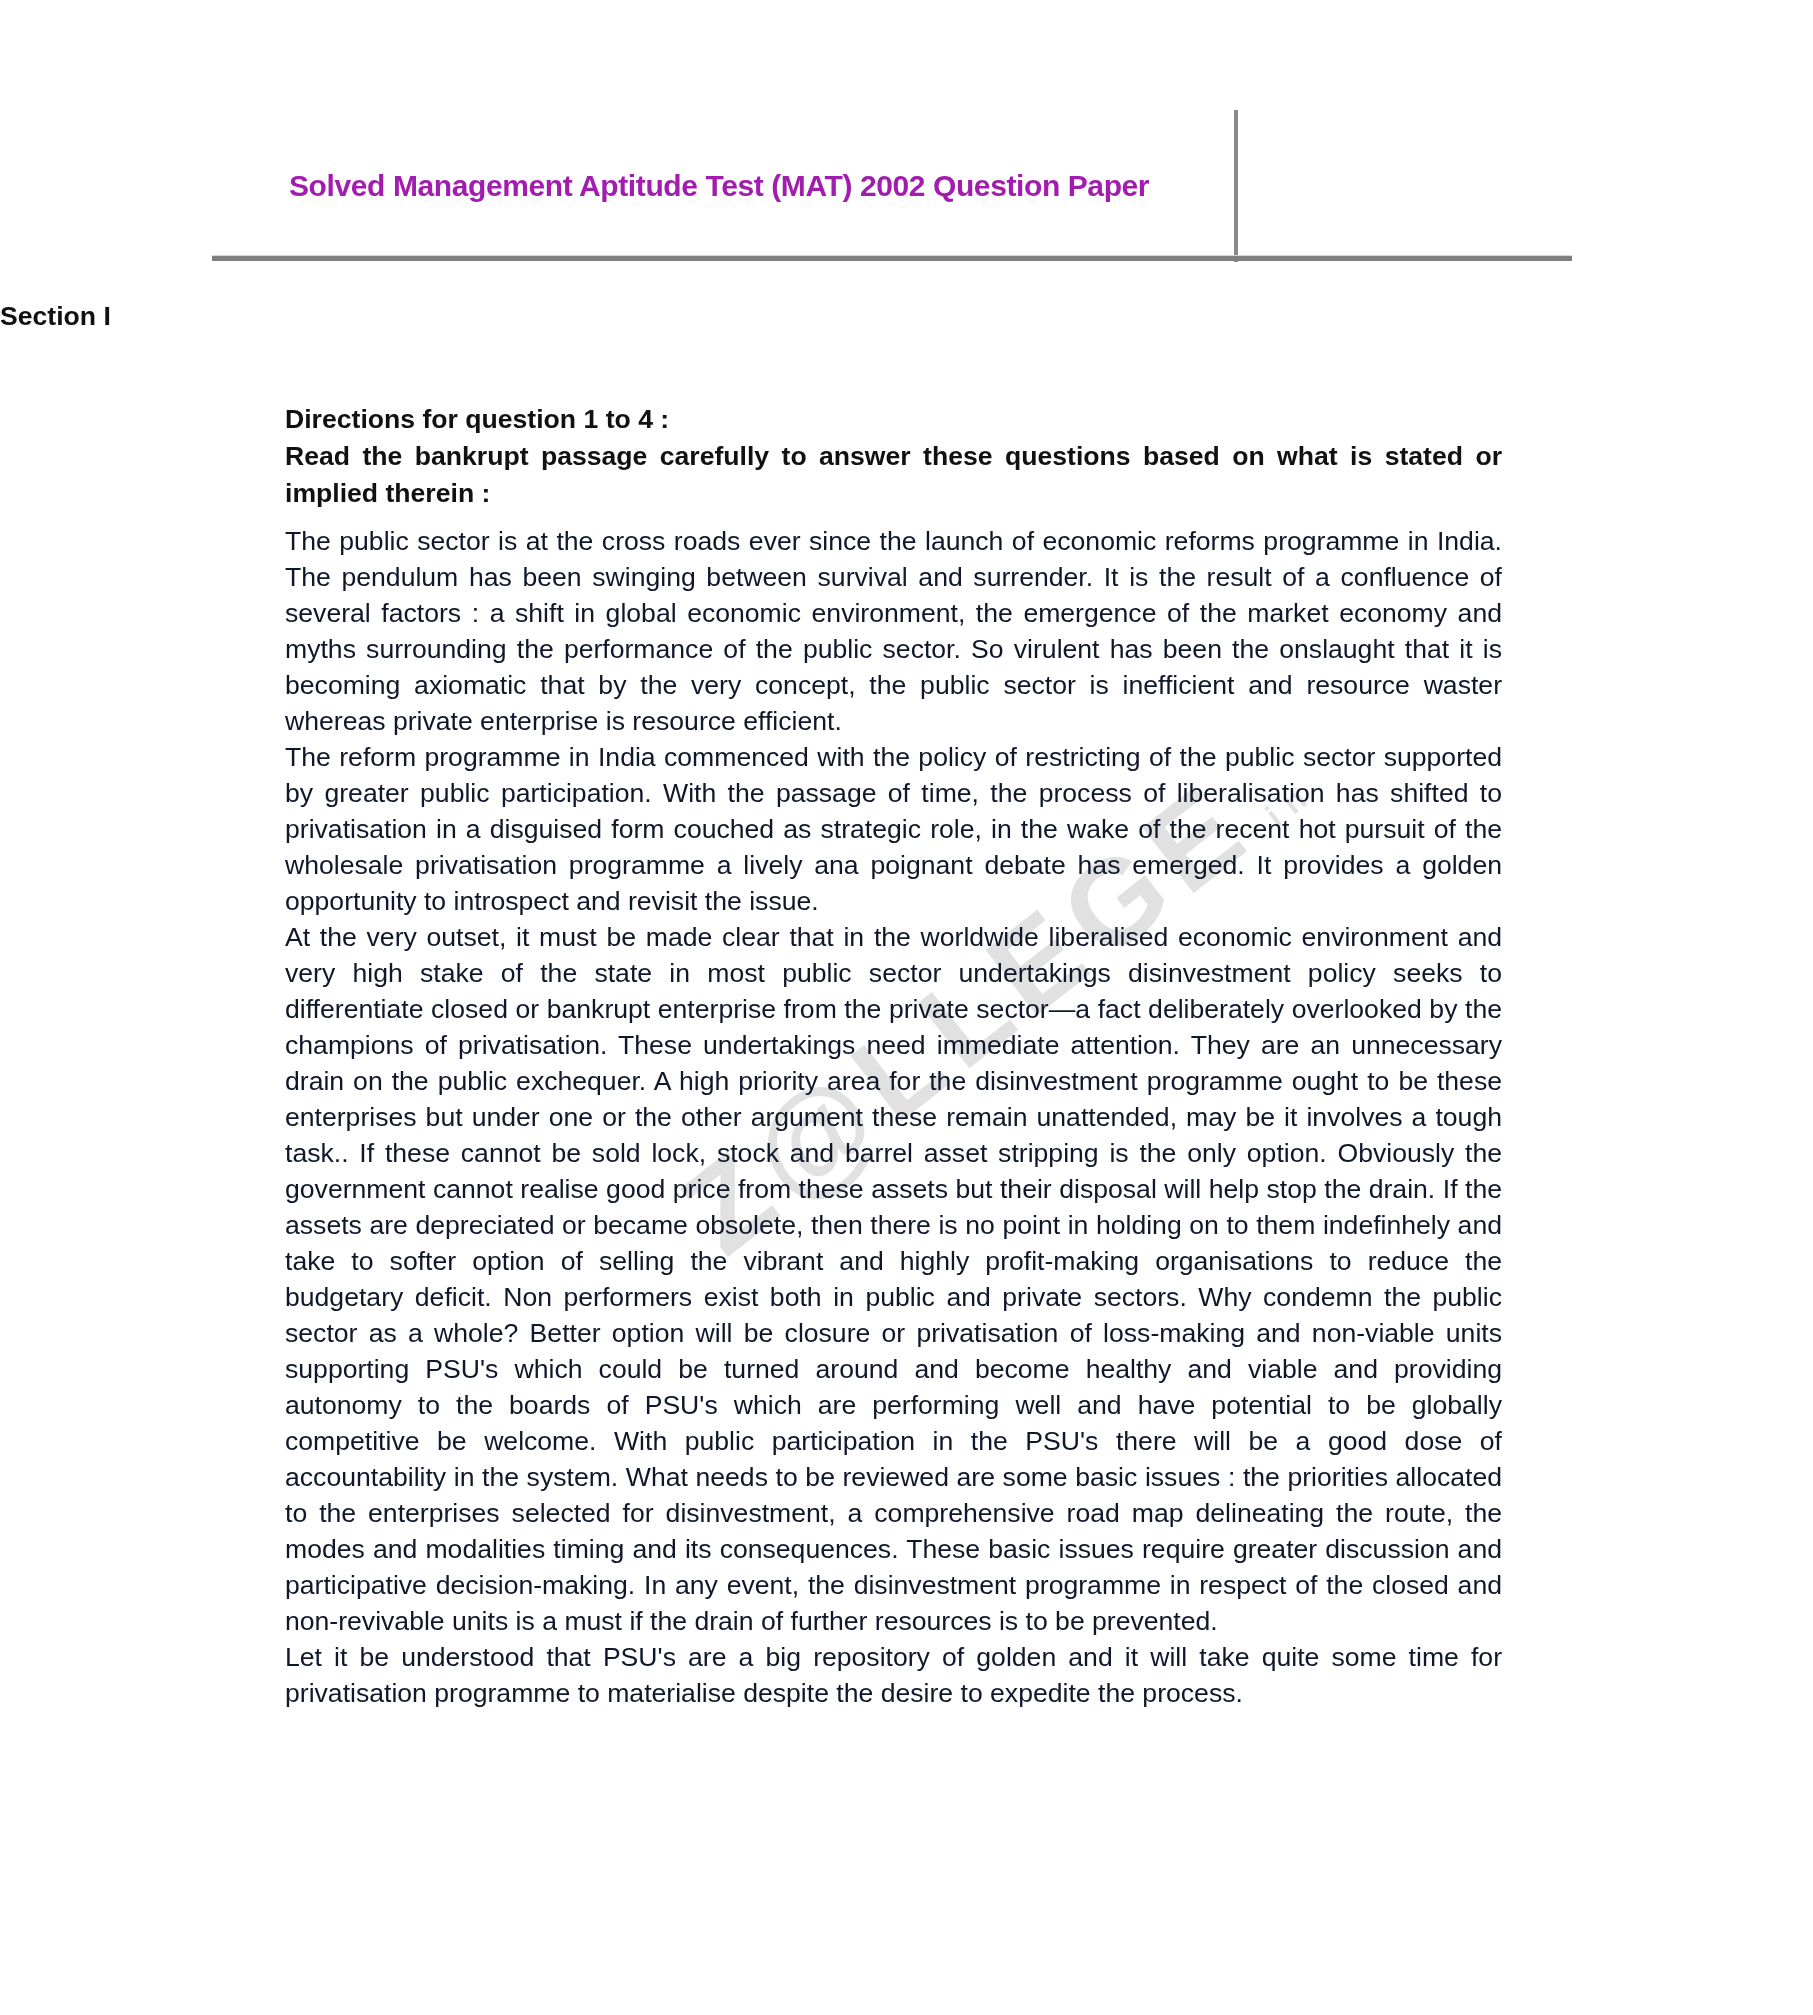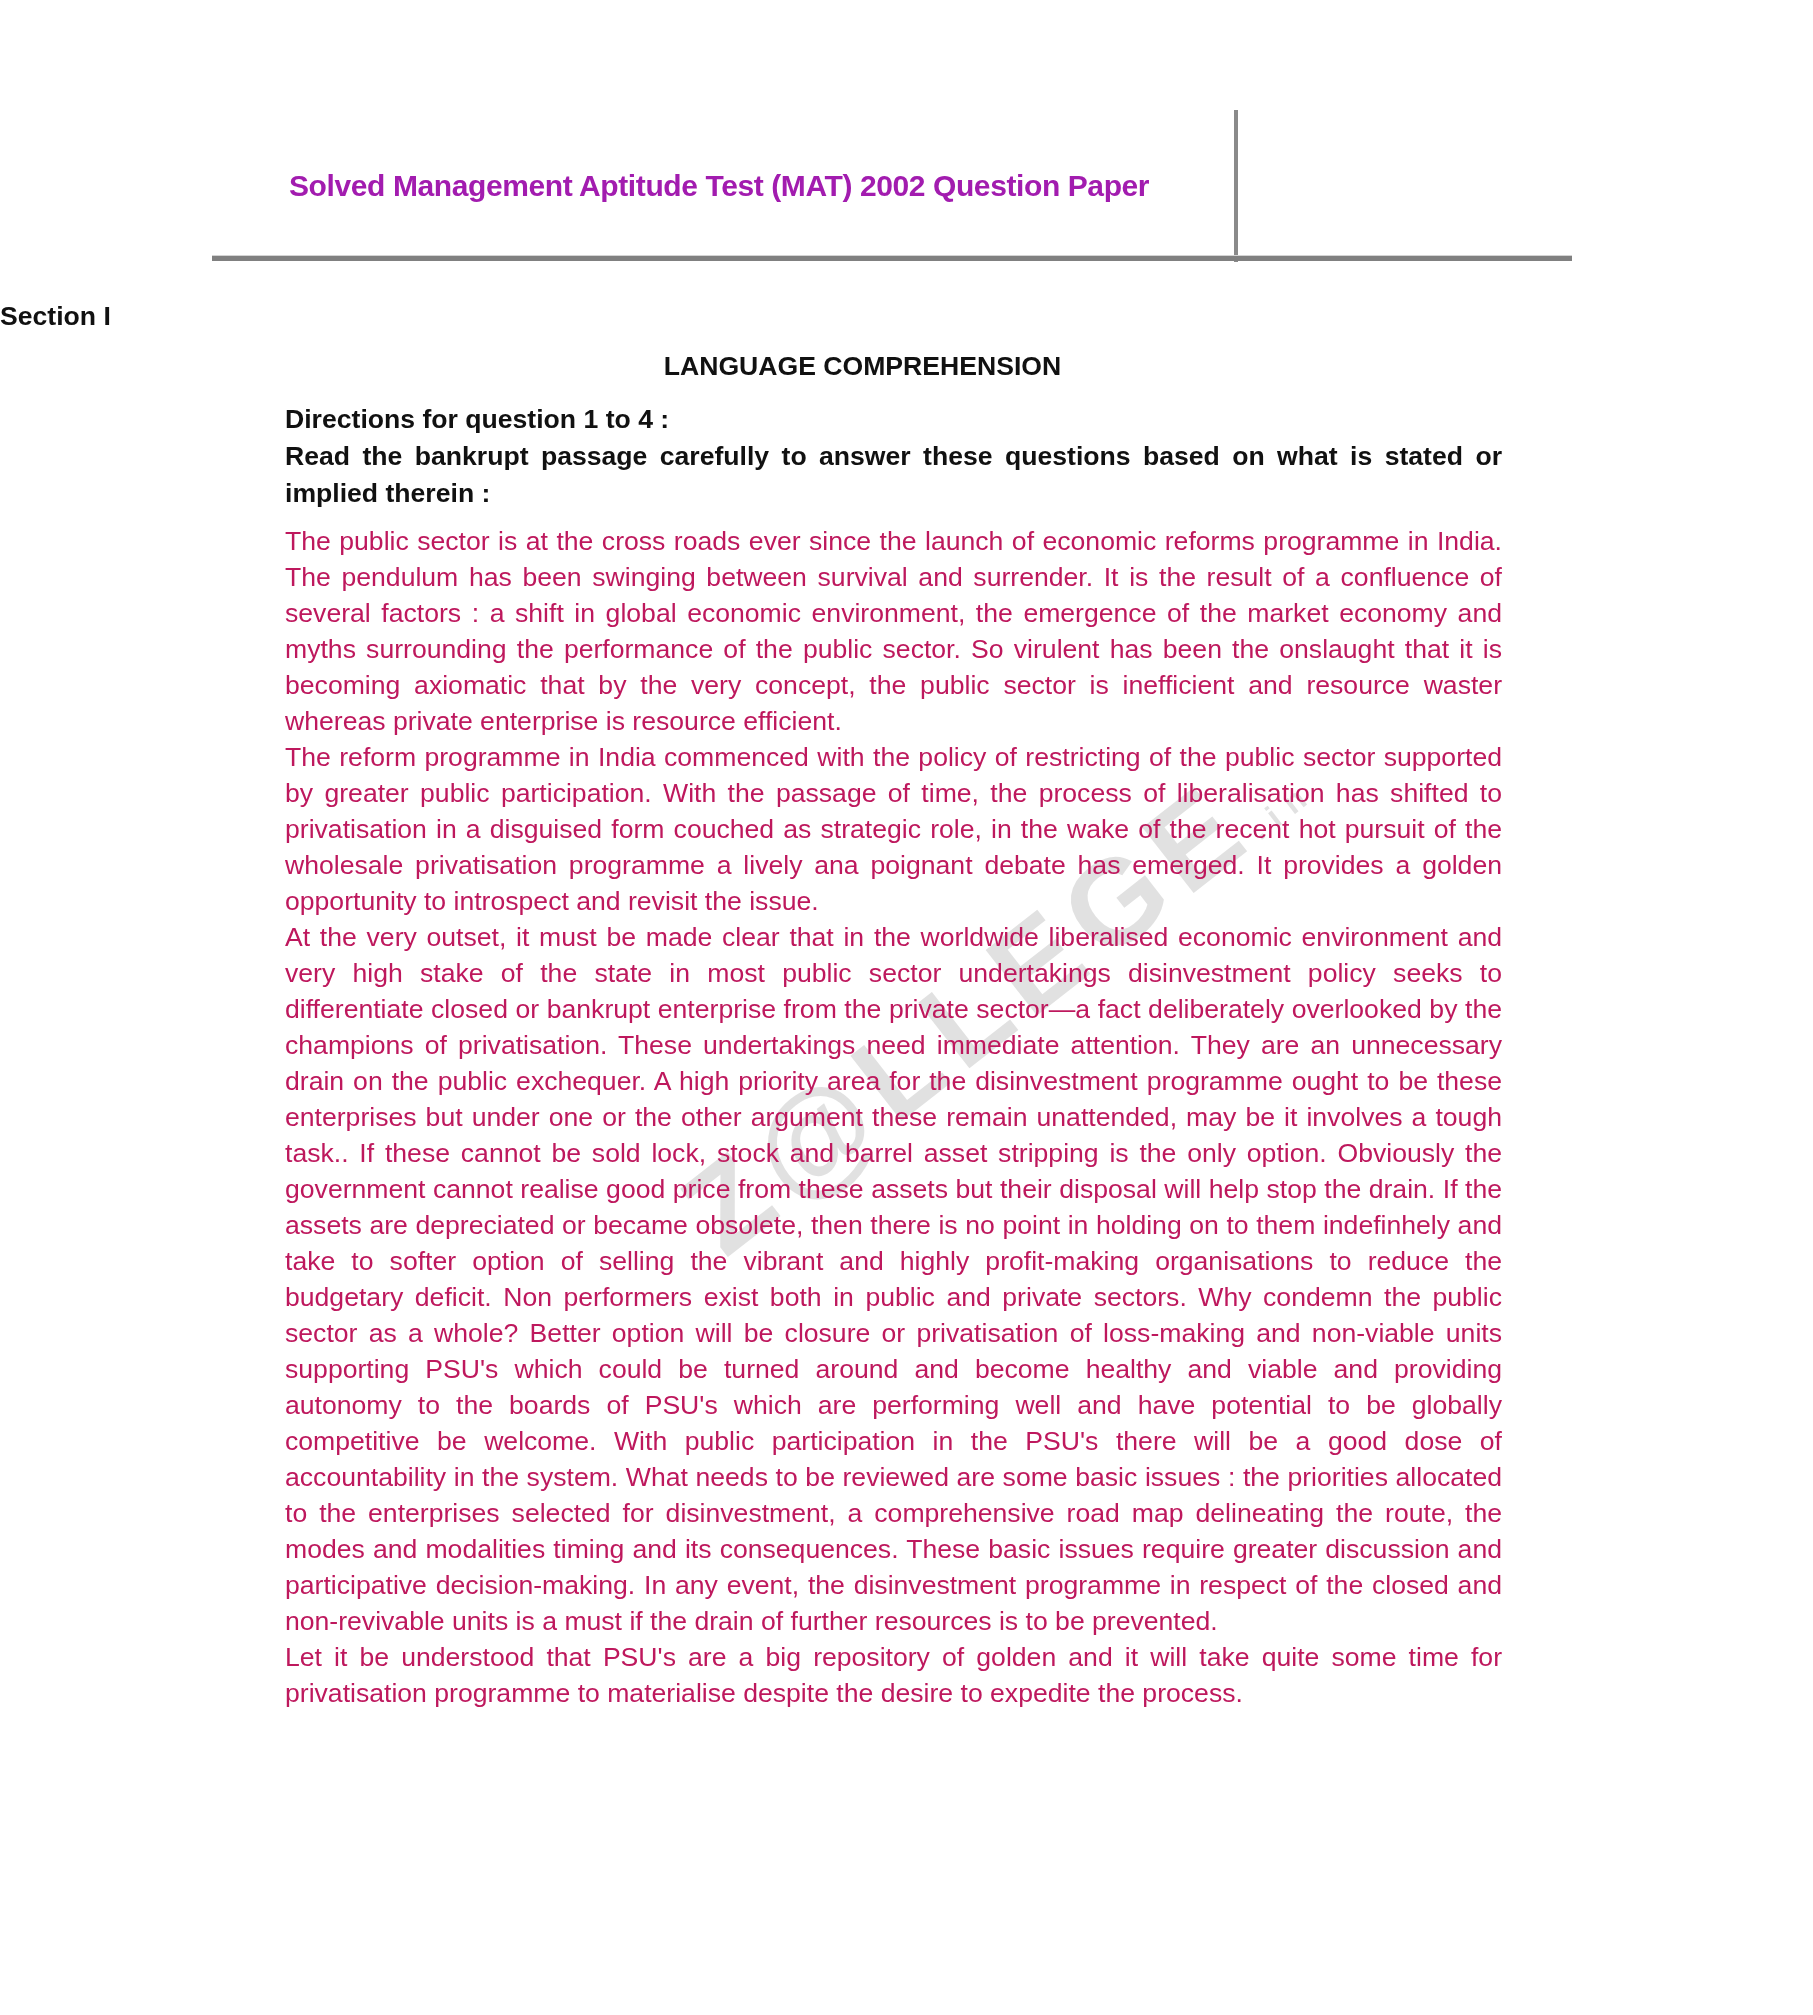--- a/index.html
+++ b/index.html
@@ -25,21 +25,21 @@
 
   .directions {
     position:absolute; left:285px; top:401px; width:1217px;
     font-family:"Liberation Sans", sans-serif; font-weight:bold; font-size:26.6px;
     line-height:37px; color:#111;
   }
   .directions p { margin:0; text-align:justify; text-align-last:left; }
 
   .passage {
     position:absolute; left:285px; top:523px; width:1217px;
-    font-family:"Liberation Sans", sans-serif; font-size:26.6px; line-height:36px; color:#be185d;
+    font-family:"Liberation Sans", sans-serif; font-size:26.6px; line-height:36px; color:#0f172a;
   }
   .passage p { margin:0; text-align:justify; text-align-last:left; }
 
   .watermark {
     position:absolute; left:661px; top:975px; width:564px; height:210px;
     font-family:"Liberation Sans", sans-serif; font-weight:bold; font-size:121px;
     color:rgba(170,170,170,0.35); transform:rotate(-38deg); transform-origin:center;
     letter-spacing:12px; white-space:nowrap; pointer-events:none;
   }
   .watermark small { font-size:32px; }
@@ -47,21 +47,20 @@
 </head>
 <body>
 
 <div class="page">
 
   <div class="hdr-title">Solved Management Aptitude Test (MAT) 2002 Question Paper</div>
   <div class="hdr-vline"></div>
   <div class="hdr-hline"></div>
 
   <div class="section-title">Section I</div>
-  <div class="section-sub">LANGUAGE COMPREHENSION</div>
 
   <div class="directions">
     <p>Directions for question 1 to 4 :</p>
     <p>Read the bankrupt passage carefully to answer these questions based on what is stated or implied therein :</p>
   </div>
 
   <div class="watermark">
     <span>Z@LLEGE</span><small>.in</small>
   </div>
 

